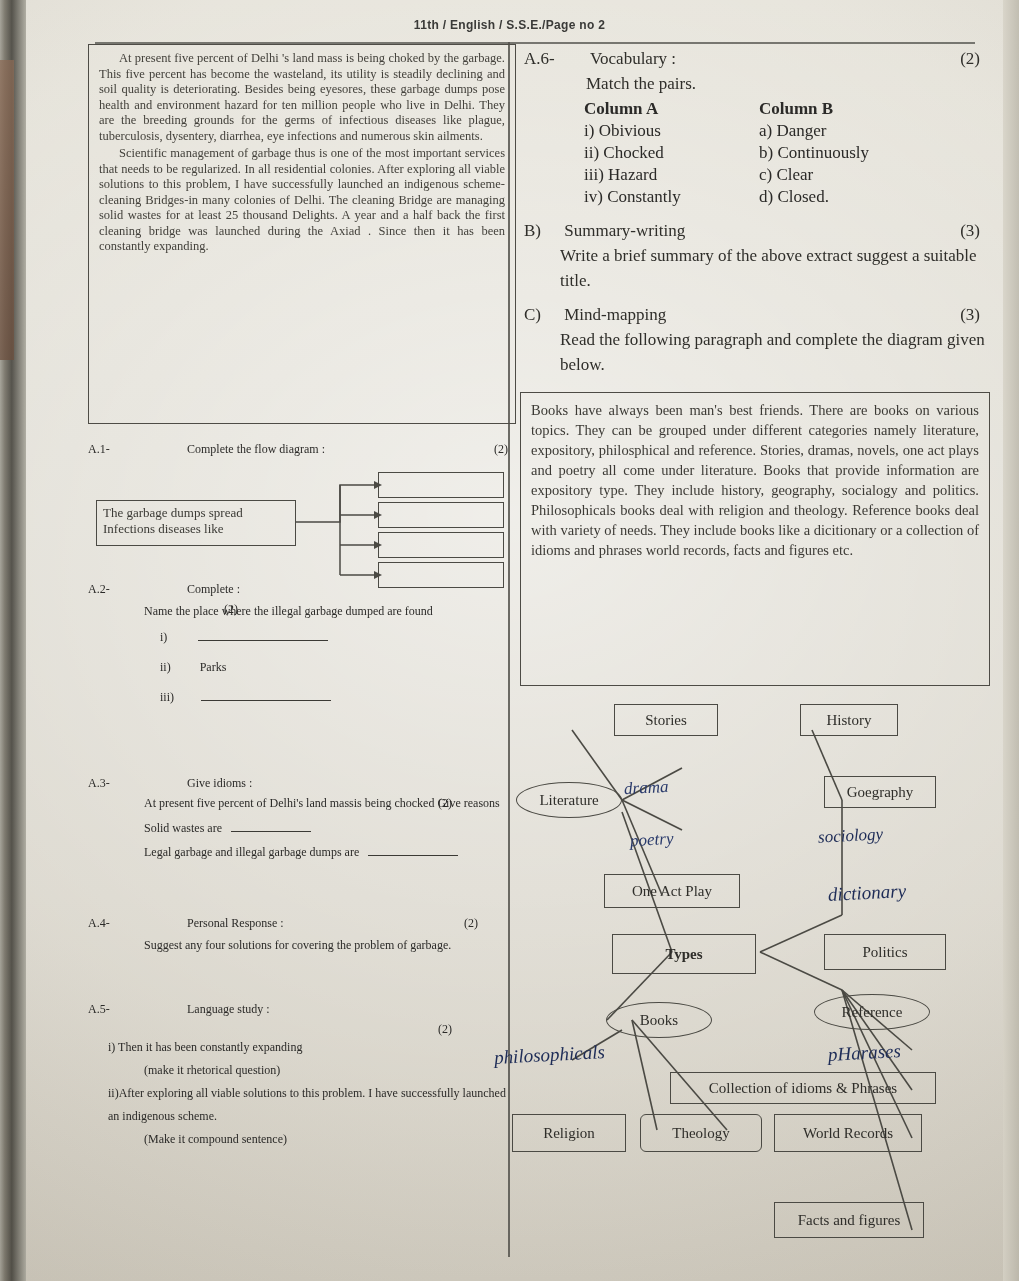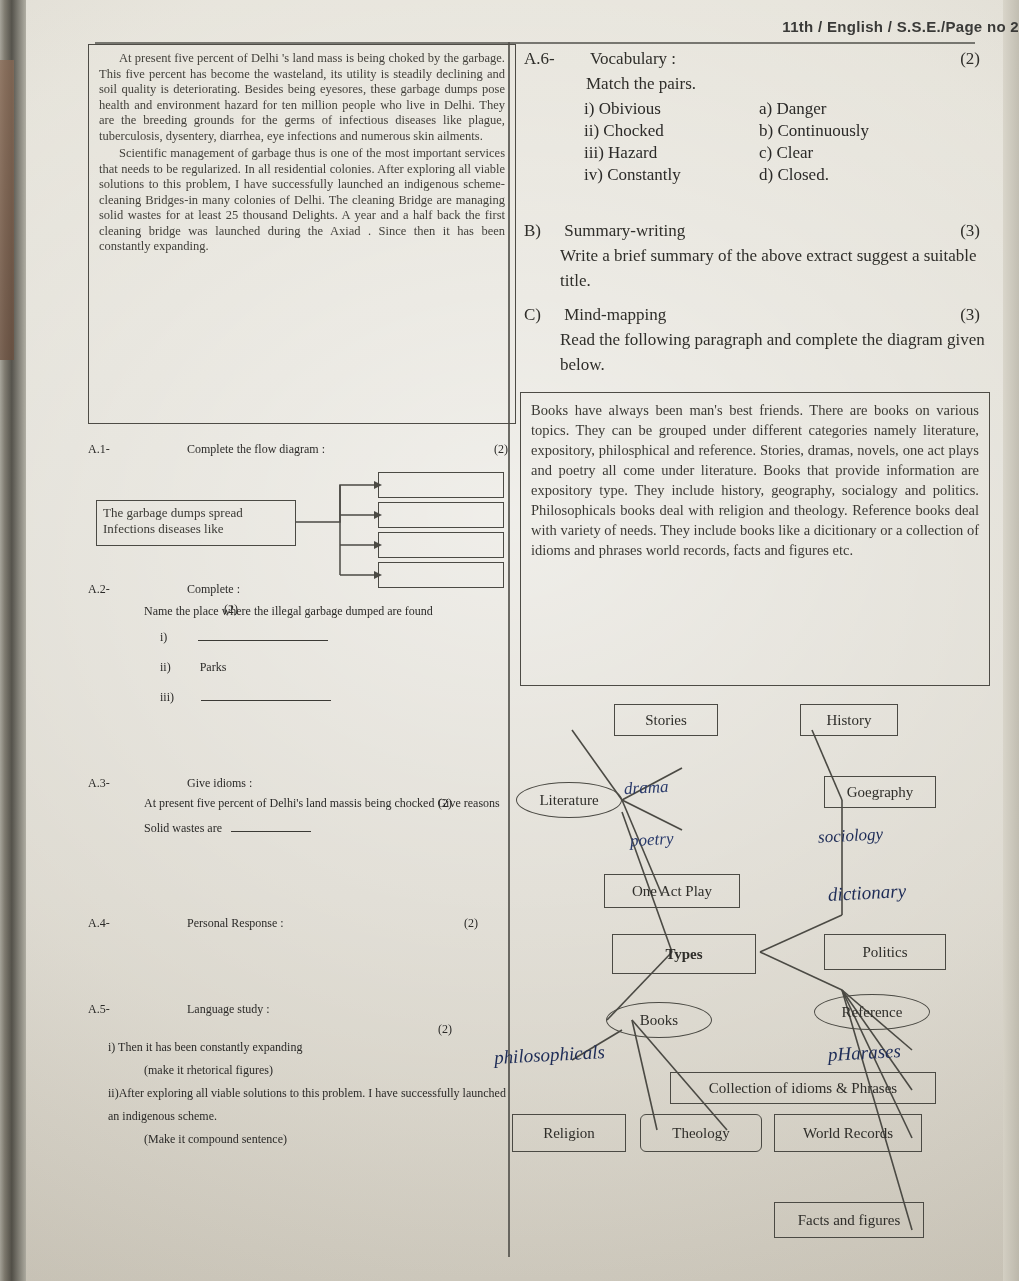--- a/index.html
+++ b/index.html
@@ -27,23 +27,23 @@
     position:absolute;left:0;top:60px;width:14px;height:300px;
     background:linear-gradient(180deg,#8a6a55,#6c4f3e);
     opacity:.75;
   }
   .edge-right{
     position:absolute;right:0;top:0;width:16px;height:1281px;
     background:linear-gradient(270deg,#b9b5a8 0%, #d6d2c6 100%);
     opacity:.8;
   }
   .header{
-    position:absolute;top:18px;left:0;width:1019px;text-align:right;
+    position:absolute;top:18px;left:0;width:1019px;text-align:center;
     font-family:"Liberation Sans", sans-serif;
-    font-size:15px;font-weight:bold;color:#3a3a38;letter-spacing:.3px;
+    font-size:12px;font-weight:bold;color:#3a3a38;letter-spacing:.3px;
   }
   .hrule{
     position:absolute;top:42px;left:95px;width:880px;height:2px;background:#5a5a54;opacity:.8;
   }
   .vrule{
     position:absolute;top:42px;left:508px;width:2px;height:1215px;background:#55544e;opacity:.85;
   }
   .passage{
     position:absolute;left:88px;top:44px;width:428px;height:380px;
     border:1.5px solid #4e4c46;
@@ -168,47 +168,56 @@
 
 <div class="qblock" style="left:88px;top:772px;width:420px;">
   <span class="qnum">A.3-</span>
   <span style="display:inline-block;padding-left:40px;">Give idioms :</span>
   <div style="padding-left:350px;margin-top:-2px;">(2)</div>
   <div style="padding-left:56px;margin-top:-22px;line-height:23px;">At present five percent of Delhi's land massis being chocked Give reasons</div>
   <div style="padding-left:56px;margin-top:2px;">
     <span>Solid wastes are</span>
     <span class="ul" style="width:80px;margin-left:6px;"></span>
   </div>
+  <div style="padding-left:56px;margin-top:2px;line-height:23px;">
+    <span>Legal garbage and illegal garbage dumps are</span>
+    <span class="ul" style="width:90px;margin-left:6px;"></span>
+  </div>
 </div>
 
 <div class="qblock" style="left:88px;top:912px;width:420px;">
   <span class="qnum">A.4-</span>
   <span style="display:inline-block;padding-left:40px;">Personal Response :</span>
   <span class="marks" style="padding-right:30px;">(2)</span>
+  <div style="padding-left:56px;line-height:23px;">Suggest any four solutions for covering the problem of garbage.</div>
 </div>
 
 <div class="qblock" style="left:88px;top:998px;width:420px;">
   <span class="qnum">A.5-</span>
   <span style="display:inline-block;padding-left:40px;">Language study :</span>
   <div style="padding-left:350px;margin-top:-2px;">(2)</div>
   <div style="padding-left:20px;margin-top:-4px;line-height:23px;">i)  Then it has been constantly expanding</div>
-  <div style="padding-left:56px;line-height:23px;">(make it rhetorical figures)</div>
+  <div style="padding-left:56px;line-height:23px;">(make it rhetorical question)</div>
   <div style="padding-left:20px;line-height:23px;">ii)After exploring all viable solutions to this problem. I have successfully launched an indigenous scheme.</div>
   <div style="padding-left:56px;line-height:23px;">(Make it compound sentence)</div>
 </div>
 
 <div style="position:absolute;left:524px;top:46px;width:470px;">
   <div class="rline">
     <span style="display:inline-block;width:62px;">A.6-</span>
     <span>Vocabulary :</span>
     <span class="rmarks">(2)</span>
   </div>
   <div class="rline" style="padding-left:62px;">Match the pairs.</div>
   <table class="match">
     <tbody>
+        <tr>
+      <td class="a colhead">Column A</td>
+      <td class="colhead">Column B</td>
+    </tr>
     <tr>
       <td class="a">i) Obivious</td>
       <td>a) Danger</td>
     </tr>
     <tr>
       <td class="a">ii) Chocked</td>
       <td>b) Continuously</td>
     </tr>
     <tr>
       <td class="a">iii) Hazard</td>

